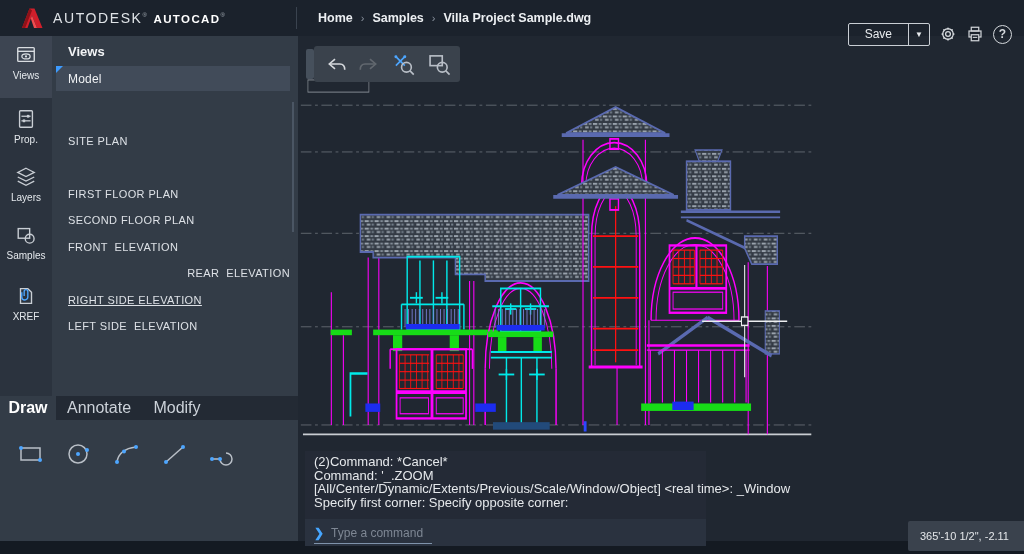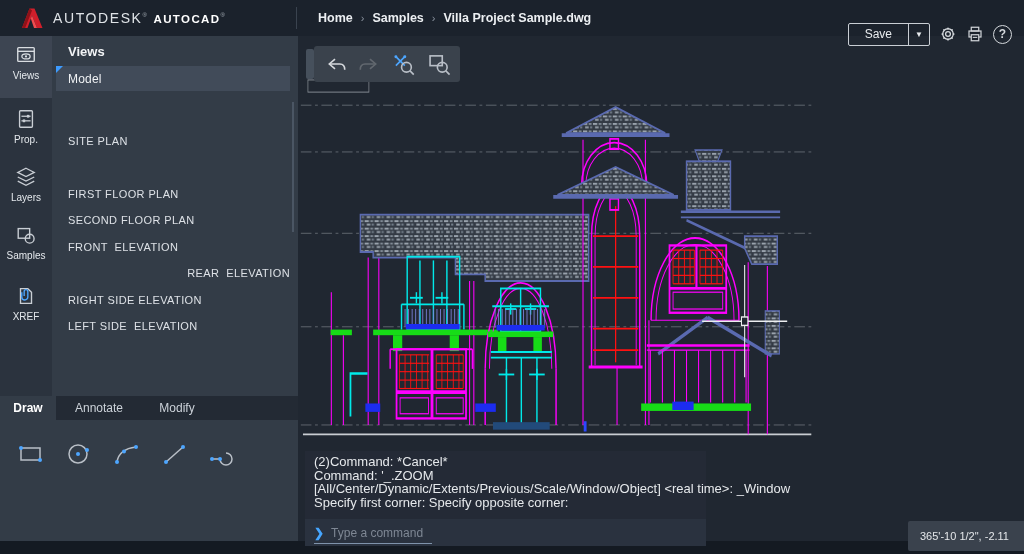--- a/index.html
+++ b/index.html
@@ -35,21 +35,21 @@
   #views-panel { position:absolute; left:52px; top:36px; width:246px; height:360px; background:#333c47; z-index:30; }
   #views-title { position:absolute; left:16px; top:8px; font-size:13px; font-weight:bold; color:#f2f4f6; }
   .view-row { position:absolute; left:4px; width:234px; height:25px; font-size:11px; letter-spacing:.4px;
     color:#dde1e6; display:flex; align-items:center; padding-left:12px; white-space:pre; }
   .view-row.selected { background:#414b59; color:#f0f2f4; font-size:12px; letter-spacing:.2px; }
   .view-row.selected::before { content:""; position:absolute; left:0; top:0; border-top:7px solid #3d9bff; border-right:7px solid transparent; }
   #views-scroll { position:absolute; left:240px; top:66px; width:2px; height:130px; background:#4b5664; }
 
   
   #tabsbar { position:absolute; left:0; top:396px; width:298px; height:24px; background:#232a34; z-index:30; }
-  .tool-tab { position:absolute; top:0; height:24px; line-height:24px; font-size:12px; color:#ccd2d9; text-align:center; }
+  .tool-tab { position:absolute; top:0; height:24px; line-height:24px; font-size:16px; color:#ccd2d9; text-align:center; }
   .tool-tab.active { background:#333c47; color:#ffffff; font-weight:bold; }
   #tools-area { position:absolute; left:0; top:420px; width:298px; height:121px; background:#333c47; z-index:30;
     display:flex; align-items:flex-start; gap:8px; padding:14px 8px 0 10px; }
   .tool-btn { width:40px; height:40px; display:flex; align-items:center; justify-content:center; }
   .tool-btn svg { width:32px; height:32px; }
 
   
   #bottom-strip { position:absolute; left:0; top:541px; width:1024px; height:13px; background:#141a22; z-index:35; }
   #coord-box { position:absolute; left:908px; top:521px; width:116px; height:30px; background:#3a424d; z-index:45;
     color:#e4e7ea; font-size:11px; line-height:30px; padding-left:12px; white-space:nowrap; overflow:hidden; border-radius:2px 0 0 2px; }
@@ -483,21 +483,21 @@
   </div>
 
   <div id="views-panel">
     <div id="views-title">Views</div>
     <div class="view-row selected" style="top:30px;"><span>Model</span></div>
     <div class="view-row" style="top:92px;"><span>SITE PLAN</span></div>
     <div class="view-row" style="top:145px;"><span>FIRST FLOOR PLAN</span></div>
     <div class="view-row" style="top:171px;"><span>SECOND FLOOR PLAN</span></div>
     <div class="view-row" style="top:198px;"><span>FRONT  ELEVATION</span></div>
     <div class="view-row" style="top:224px;justify-content:flex-end;"><span>REAR  ELEVATION</span></div>
-    <div class="view-row" style="top:251px;"><span>RIGHT SIDE ELEVATION</span></div>
+    <div class="view-row" style="top:251px;text-decoration:underline;"><span>RIGHT SIDE ELEVATION</span></div>
     <div class="view-row" style="top:277px;"><span>LEFT SIDE  ELEVATION</span></div>
     <div id="views-scroll"></div>
   </div>
 
   <div id="tabsbar">
     <div class="tool-tab active" style="left:0;width:56px;">Draw</div>
     <div class="tool-tab" style="left:56px;width:86px;">Annotate</div>
     <div class="tool-tab" style="left:142px;width:70px;">Modify</div>
   </div>
   <div id="tools-area">

